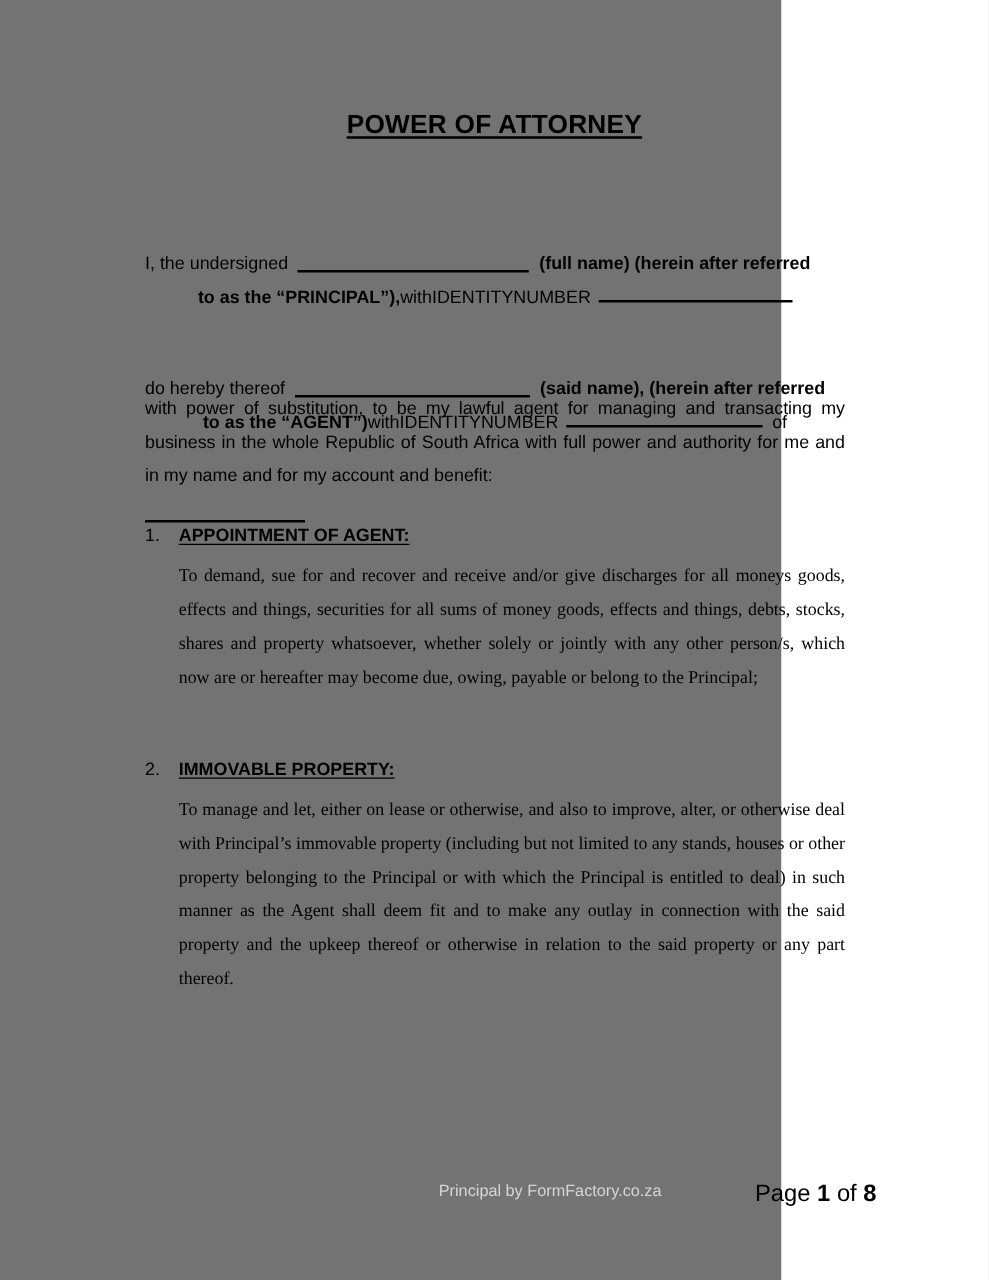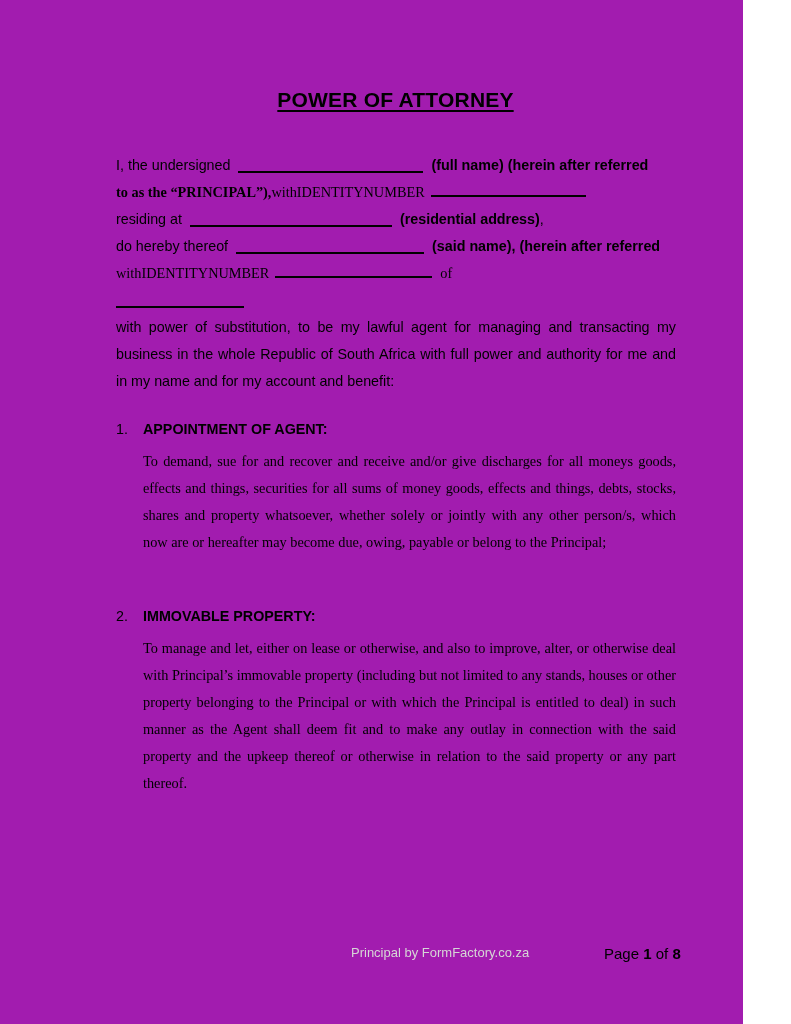--- a/index.html
+++ b/index.html
@@ -13,23 +13,23 @@
     position: relative;
     overflow: hidden;
     font-family: "Liberation Sans", sans-serif;
     color: #000000;
     -webkit-font-smoothing: antialiased;
   }
 
   .page {
     position: absolute;
     left: 0; top: 0;
-    width: 743px;
+    width: 625px;
     height: 1024px;
-    background: #a21caf;
+    background: #737373;
   }
 
   
   .doc-title {
     position: absolute;
     left: 0;
     top: 88px;
     width: 791px;
     text-align: center;
     font-size: 21px;
@@ -47,28 +47,28 @@
     left: 116px;
     top: 152px;
     width: 560px;
     font-size: 14.3px;
     line-height: 27px;
   }
 
   .ln {
     white-space: nowrap;
     height: 27px;
+    margin-top: 46px;
   }
   .ln-just {
     display: flex;
-    justify-content: flex-start;
+    justify-content: center;
     align-items: baseline;
     height: 27px;
     white-space: nowrap;
-    font-family: Liberation Serif, serif;
   }
   .b { font-weight: bold; }
 
   
   .blank {
     display: inline-block;
     border-bottom: 2px solid #000;
     vertical-align: -3px;
     height: 12px;
   }
@@ -108,20 +108,21 @@
     height: 27px;
     font-size: 14.3px;
   }
   .sec-num {
     width: 27px;
     flex: 0 0 27px;
     font-weight: normal;
   }
   .sec-title {
     font-weight: bold;
+    text-decoration: underline;
     text-underline-offset: 2px;
   }
   .sec-body {
     margin-left: 27px;
     width: 533px;
     font-family: Liberation Serif, serif;
   }
 
   
   .footer-provider {
@@ -129,21 +130,21 @@
     left: 351px;
     top: 945px;
     font-size: 13px;
     color: #d6d6d6;
     white-space: nowrap;
   }
   .footer-page {
     position: absolute;
     left: 604px;
     top: 945px;
-    font-size: 15px;
+    font-size: 19px;
     color: #000;
     white-space: nowrap;
   }
   .footer-page .b { font-weight: bold; }
 </style>
 </head>
 <body>
 
 <div class="page">
 
@@ -160,33 +161,29 @@
     </div>
 
     <div class="ln-just">
       <span class="b">to  as  the  “PRINCIPAL”),</span>
       <span>with</span>
       <span>IDENTITY</span>
       <span>NUMBER</span>
       <span class="blank blank-id1"></span>
     </div>
 
-    <div class="ln">
-      <span>residing at</span>
-      <span class="blank blank-address"></span>
-      <span class="b">(residential address)</span><span>,</span>
-    </div>
 
     <div class="ln">
       <span>do hereby thereof</span>
       <span class="blank blank-fullname2"></span>
       <span class="b">(said name), (herein after referred</span>
     </div>
 
     <div class="ln-just">
+      <span class="b">to  as  the  “AGENT”)</span>
       <span>with</span>
       <span>IDENTITY</span>
       <span>NUMBER</span>
       <span class="blank blank-id2"></span>
       <span>of</span>
     </div>
 
     <div class="ln">
       <span class="blank blank-company"></span>
     </div>

